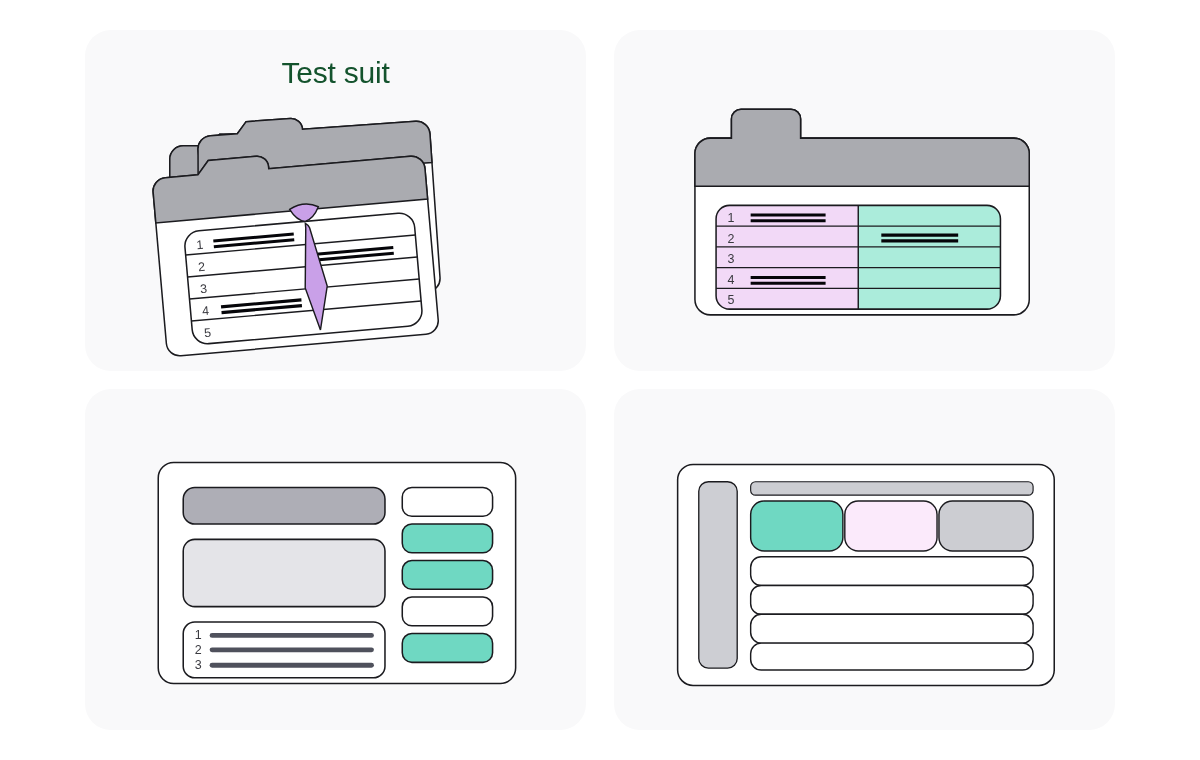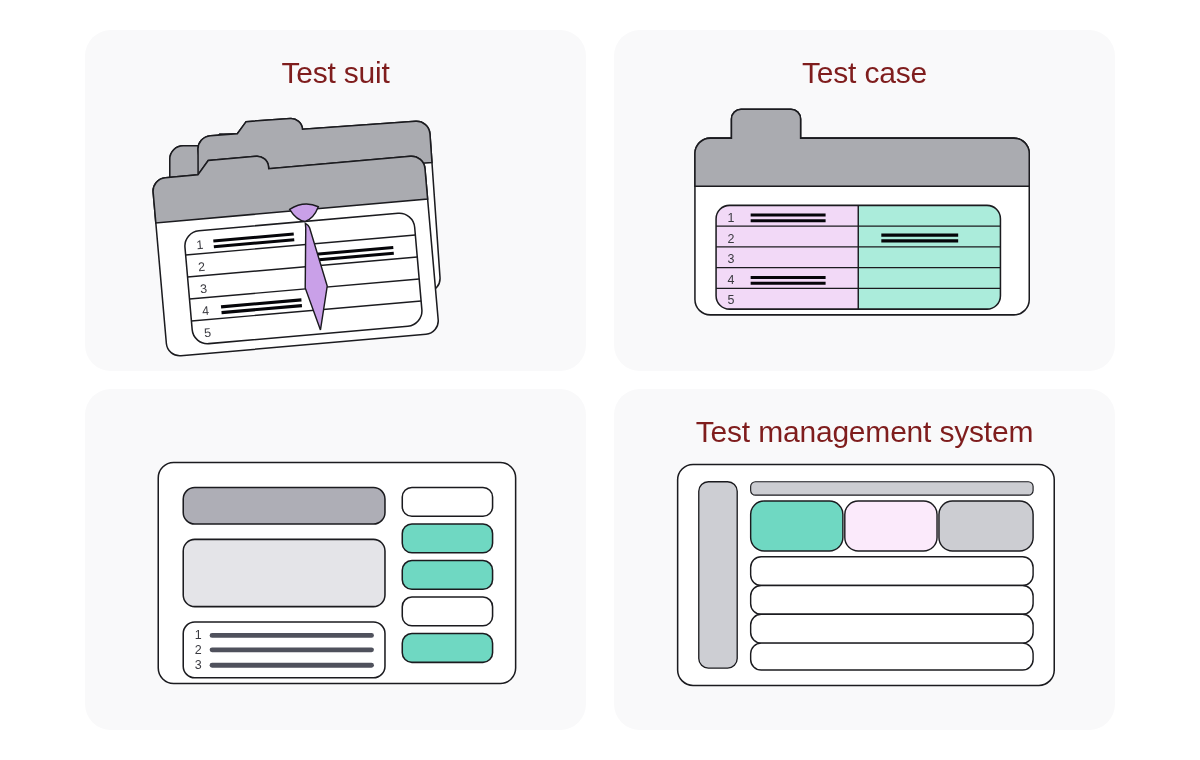--- a/index.html
+++ b/index.html
@@ -37,21 +37,21 @@
   }
 
   .card-title {
     position: absolute;
     left: 0;
     right: 0;
     top: 26px;
     text-align: center;
     font-size: 30px;
     font-weight: 400;
-    color: #7f1d1d;
+    color: #14532d;
     letter-spacing: -0.2px;
     white-space: nowrap;
   }
 
   .art {
     position: absolute;
     left: 0;
     right: 0;
     top: 62px;
     bottom: 10px;
@@ -138,21 +138,20 @@
           <g>
             <path d="M148 72 q16 -8 30 0 q-6 12 -15 14 q-9 -2 -15 -14 z" fill="#c9a0e8" stroke="#1b1b1f" stroke-width="1.5"></path>
             <path d="M163 88 q3 2 4 5 l13 62 l-11 45 l-12 -45 l6 -62 z" fill="#c9a0e8" stroke="#1b1b1f" stroke-width="1.5"></path>
           </g>
         </g>
       </svg>
     </div>
   </div>
 
   <div class="card">
-    <div class="card-title">Test case</div>
     <div class="art">
       <svg viewBox="0 0 505 280" preserveAspectRatio="xMidYMid meet">
         <g transform="translate(72,18)">
           <path class="fillwhite" d="M4 46 a16 16 0 0 1 16-16 h22 v-20 a10 10 0 0 1 10-10 h52 a10 10 0 0 1 10 10 v20 h222 a16 16 0 0 1 16 16 v152 a16 16 0 0 1 -16 16 h-316 a16 16 0 0 1 -16 -16 z"></path>
           <path class="tabgray" d="M4 46 a16 16 0 0 1 16-16 h22 v-20 a10 10 0 0 1 10-10 h52 a10 10 0 0 1 10 10 v20 h222 a16 16 0 0 1 16 16 v34 h-348 z"></path>
 
           <g>
             <clipPath id="tc-clip">
               <rect x="26" y="100" width="296" height="108" rx="14"></rect>
             </clipPath>
@@ -208,21 +207,20 @@
           <rect x="254" y="64" width="94" height="30" rx="10" fill="#6fd8c2" stroke="#1b1b1f" stroke-width="1.6"></rect>
           <rect x="254" y="102" width="94" height="30" rx="10" fill="#6fd8c2" stroke="#1b1b1f" stroke-width="1.6"></rect>
           <rect x="254" y="140" width="94" height="30" rx="10" fill="#ffffff" stroke="#1b1b1f" stroke-width="1.6"></rect>
           <rect x="254" y="178" width="94" height="30" rx="10" fill="#6fd8c2" stroke="#1b1b1f" stroke-width="1.6"></rect>
         </g>
       </svg>
     </div>
   </div>
 
   <div class="card">
-    <div class="card-title">Test management system</div>
     <div class="art">
       <svg viewBox="0 0 505 280" preserveAspectRatio="xMidYMid meet">
         <g transform="translate(58,14)">
           <rect class="fillwhite" x="0" y="0" width="392" height="230" rx="16"></rect>
 
           <rect x="22" y="18" width="40" height="194" rx="10" fill="#cdced3" stroke="#1b1b1f" stroke-width="1.4"></rect>
 
           <rect x="76" y="18" width="294" height="14" rx="5" fill="#cccdd2" stroke="#1b1b1f" stroke-width="1.2"></rect>
 
           <rect x="76" y="38" width="96" height="52" rx="14" fill="#6fd8c2" stroke="#1b1b1f" stroke-width="1.5"></rect>

